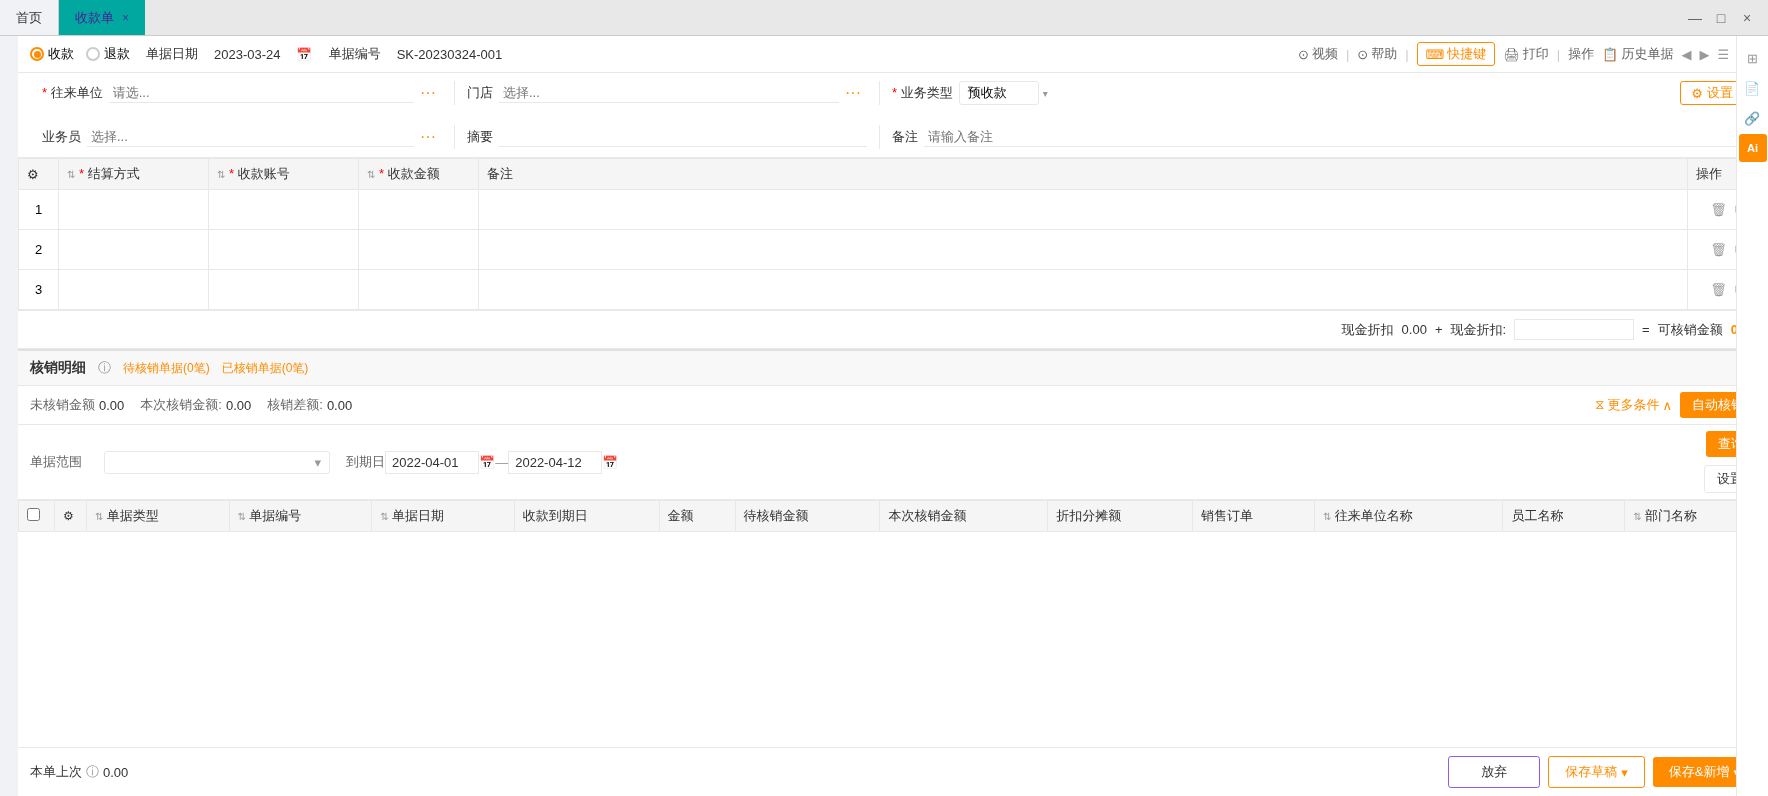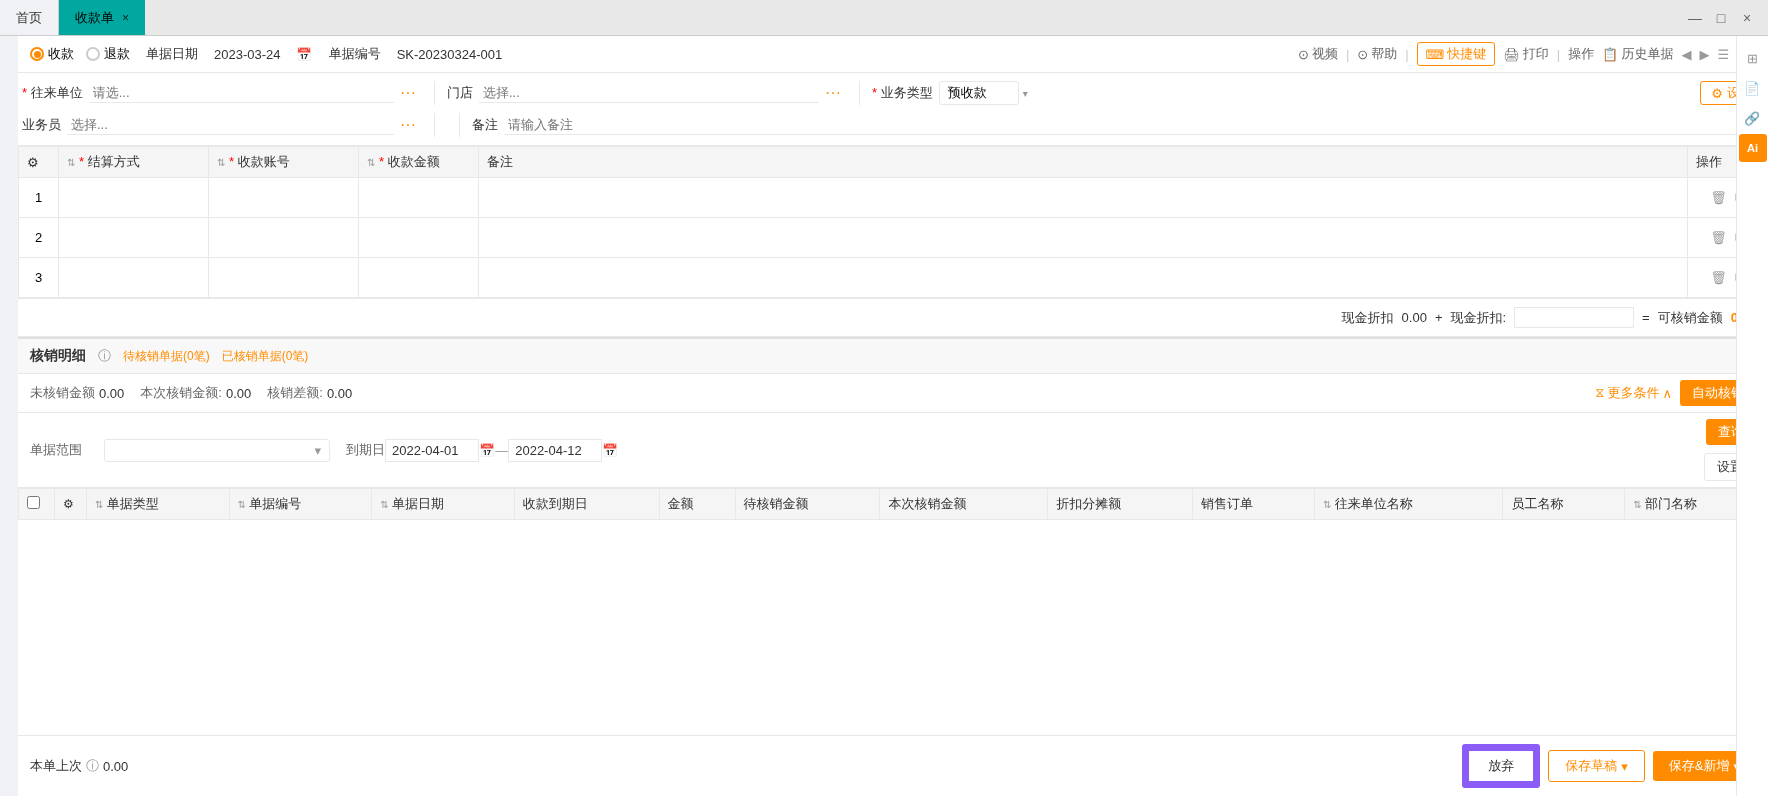--- a/index.html
+++ b/index.html
@@ -9,21 +9,21 @@
     .tab-bar {
       display: flex; align-items: center; height: 36px;
       background: #e8e8e8; border-bottom: 1px solid #ccc;
     }
     .tab-home {
       padding: 0 16px; height: 100%; display: flex; align-items: center;
       background: #f0f2f5; color: #333; cursor: pointer; border-right: 1px solid #ccc;
     }
     .tab-active {
       padding: 0 16px; height: 100%; display: flex; align-items: center;
-      background: #00a8a0; color: #000000; cursor: pointer; gap: 8px;
+      background: #00a8a0; color: #4c1d95; cursor: pointer; gap: 8px;
     }
     .tab-close { font-size: 12px; cursor: pointer; opacity: 0.8; }
     .window-controls { margin-left: auto; display: flex; align-items: center; gap: 8px; padding-right: 12px; }
     .win-btn { width: 18px; height: 18px; display: flex; align-items: center; justify-content: center; cursor: pointer; color: #666; font-size: 14px; }
 
     
     .main-content { background: #fff; height: calc(796px - 36px); display: flex; flex-direction: column; margin-left: 18px; }
 
     
     .toolbar-row {
@@ -37,21 +37,21 @@
     .radio-dot.active::after { content: ''; width: 7px; height: 7px; border-radius: 50%; background: #ff8c00; }
     .field-label { color: #333; white-space: nowrap; }
     .field-value { color: #333; }
     .toolbar-right { margin-left: auto; display: flex; align-items: center; gap: 8px; color: #666; }
     .toolbar-btn { display: flex; align-items: center; gap: 3px; cursor: pointer; color: #666; white-space: nowrap; }
     .toolbar-divider { color: #ccc; }
     .toolbar-btn-orange { color: #ff8c00; border: 1px solid #ff8c00; border-radius: 3px; padding: 2px 8px; cursor: pointer; }
 
     
     .form-area {
-      display: flex; align-items: flex-start; padding: 8px 4px; gap: 0;
+      display: flex; align-items: flex-start; padding: 8px 24px; gap: 12px;
       border-bottom: 1px solid #e8e8e8; flex-shrink: 0; flex-wrap: wrap;
     }
     .form-row { display: flex; align-items: center; width: 100%; gap: 0; }
     .form-row + .form-row { margin-top: 6px; }
     .form-field { display: flex; align-items: center; flex: 1; min-width: 0; }
     .form-field-label { color: #333; white-space: nowrap; padding-right: 6px; }
     .required { color: #f00; }
     .form-input {
       flex: 1; min-width: 0; border: none; border-bottom: 1px solid #e8e8e8;
       padding: 2px 4px; color: #bbb; outline: none; background: transparent;
@@ -129,21 +129,21 @@
       text-align: left; font-weight: normal; color: #333; white-space: nowrap; font-size: 12px;
     }
 
     
     .footer {
       display: flex; align-items: center; padding: 8px 12px; gap: 12px;
       border-top: 1px solid #e8e8e8; background: #fff; flex-shrink: 0;
     }
     .footer-info { color: #333; display: flex; align-items: center; gap: 4px; }
     .footer-right { margin-left: auto; display: flex; align-items: center; gap: 8px; }
-    .btn-abandon { background: #fff; color: #333; border: 7px solid #8b5cf6; border-radius: 3px; padding: 6px 19px; cursor: pointer; }
+    .btn-abandon { background: #fff; color: #333; border: 1px solid #8b5cf6; border-radius: 3px; padding: 6px 32px; cursor: pointer; }
     .btn-save-draft { background: #fff; color: #ff8c00; border: 1px solid #ff8c00; border-radius: 3px; padding: 6px 16px; cursor: pointer; display: flex; align-items: center; gap: 4px; }
     .btn-save-new { background: #ff8c00; color: #fff; border: none; border-radius: 3px; padding: 6px 16px; cursor: pointer; display: flex; align-items: center; gap: 4px; }
 
     
     .right-sidebar {
       position: fixed; right: 0; top: 36px; width: 32px;
       display: flex; flex-direction: column; align-items: center;
       gap: 2px; padding-top: 8px; background: #fff; border-left: 1px solid #e8e8e8;
       height: calc(796px - 36px);
     }
@@ -265,20 +265,24 @@
     <div class="form-row" style="margin-top:8px;">
 
       <div class="form-field" style="flex:2; max-width:400px;">
         <span class="form-field-label">业务员</span>
         <input class="form-input" type="text" placeholder="选择..." style="">
         <span class="more-btn">···</span>
       </div>
 
       <div class="form-separator"></div>
 
+      <div class="form-field" style="flex:2; max-width:400px;">
+        <span class="form-field-label">摘要</span>
+        <input class="form-input" type="text" style="">
+      </div>
 
       <div class="form-separator"></div>
 
       <div class="form-field" style="flex:1.5;">
         <span class="form-field-label">备注</span>
         <input class="form-input" type="text" placeholder="请输入备注" style="">
       </div>
     </div>
   </div>
 

